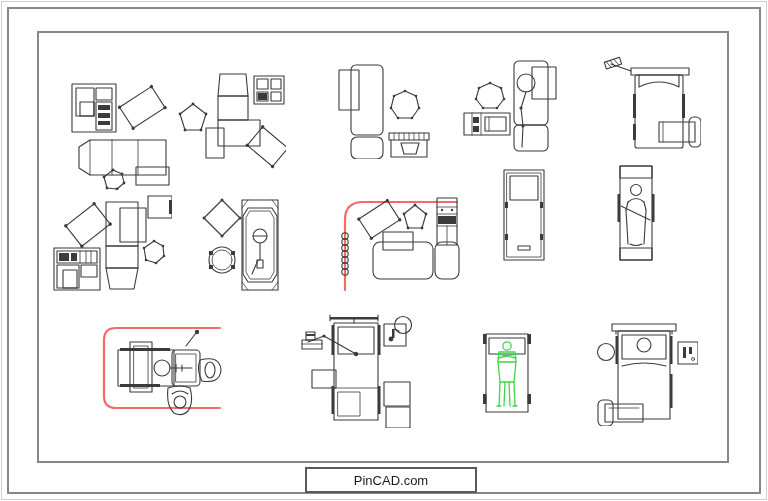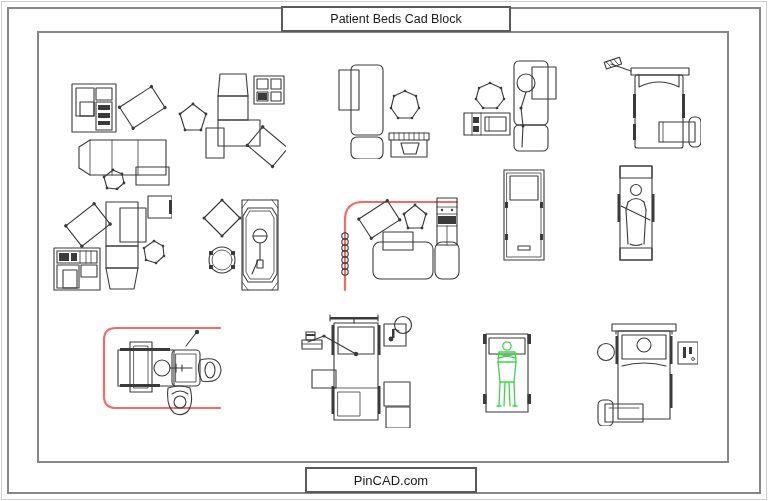--- a/index.html
+++ b/index.html
@@ -38,23 +38,20 @@
 </style>
 </head>
 <body>
 
 <div class="page">
 
   <div class="border-outermost"></div>
   <div class="border-main"></div>
   <div class="border-content"></div>
 
-  <div class="title-box">
-    <span>Patient Beds Cad Block</span>
-  </div>
 
   <div class="footer-box">
     <span>PinCAD.com</span>
   </div>
 
   <div class="blk" style="left:50px;top:78px" role="img" aria-label="Hospital bed plan with monitor cart, tilted pillow and hexagonal stool">
     <svg width="120" height="112" viewBox="0 0 120 112">
       <rect x="22" y="6" width="44" height="48"></rect>
       <rect x="26" y="10" width="18" height="28"></rect>
       <rect x="30" y="24" width="14" height="14"></rect>

